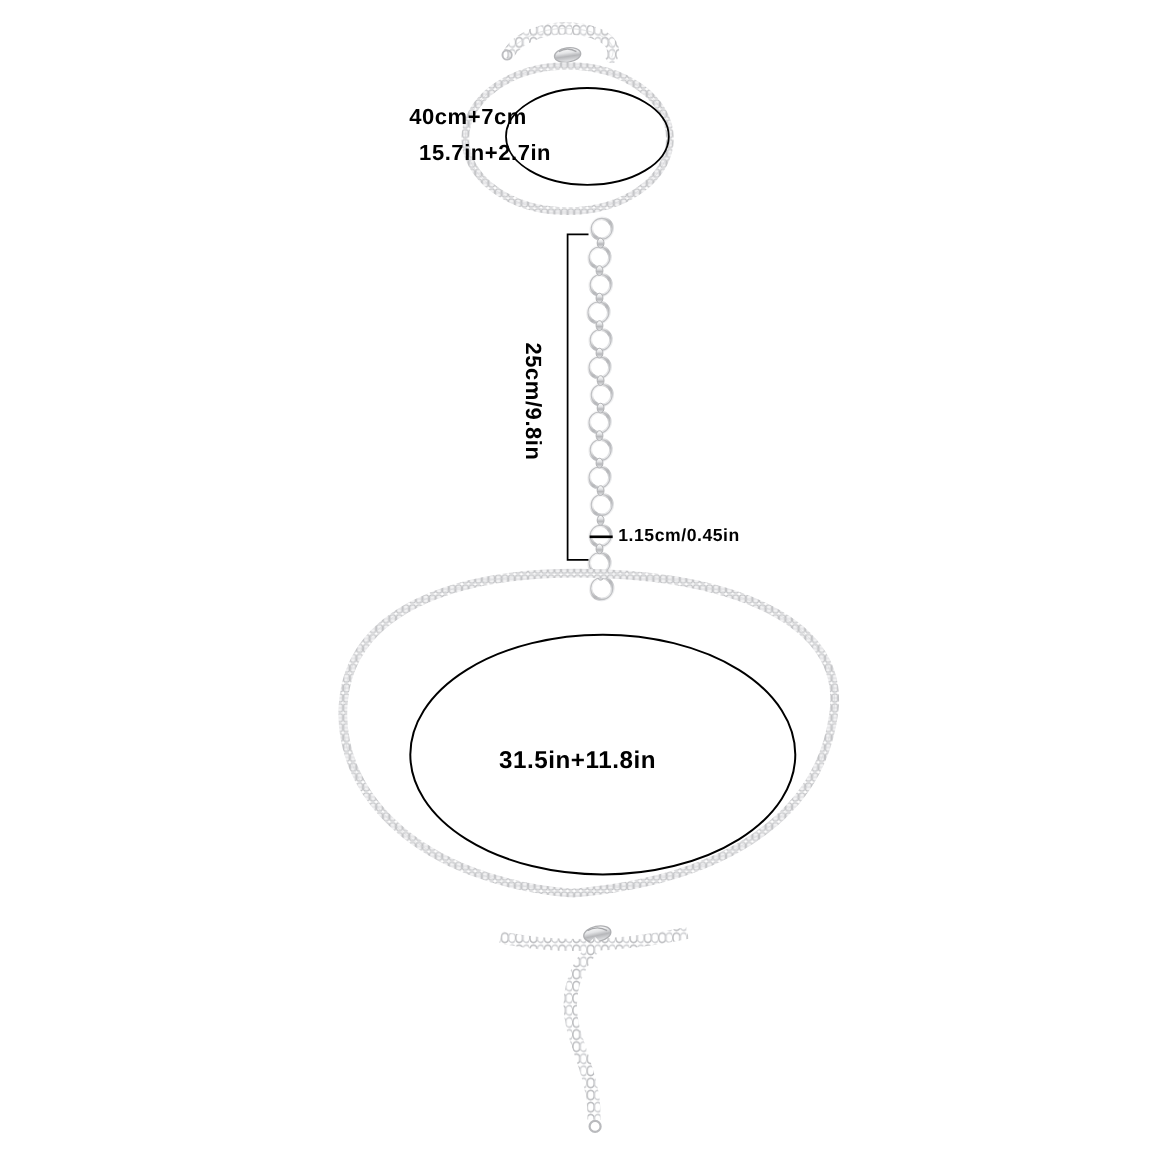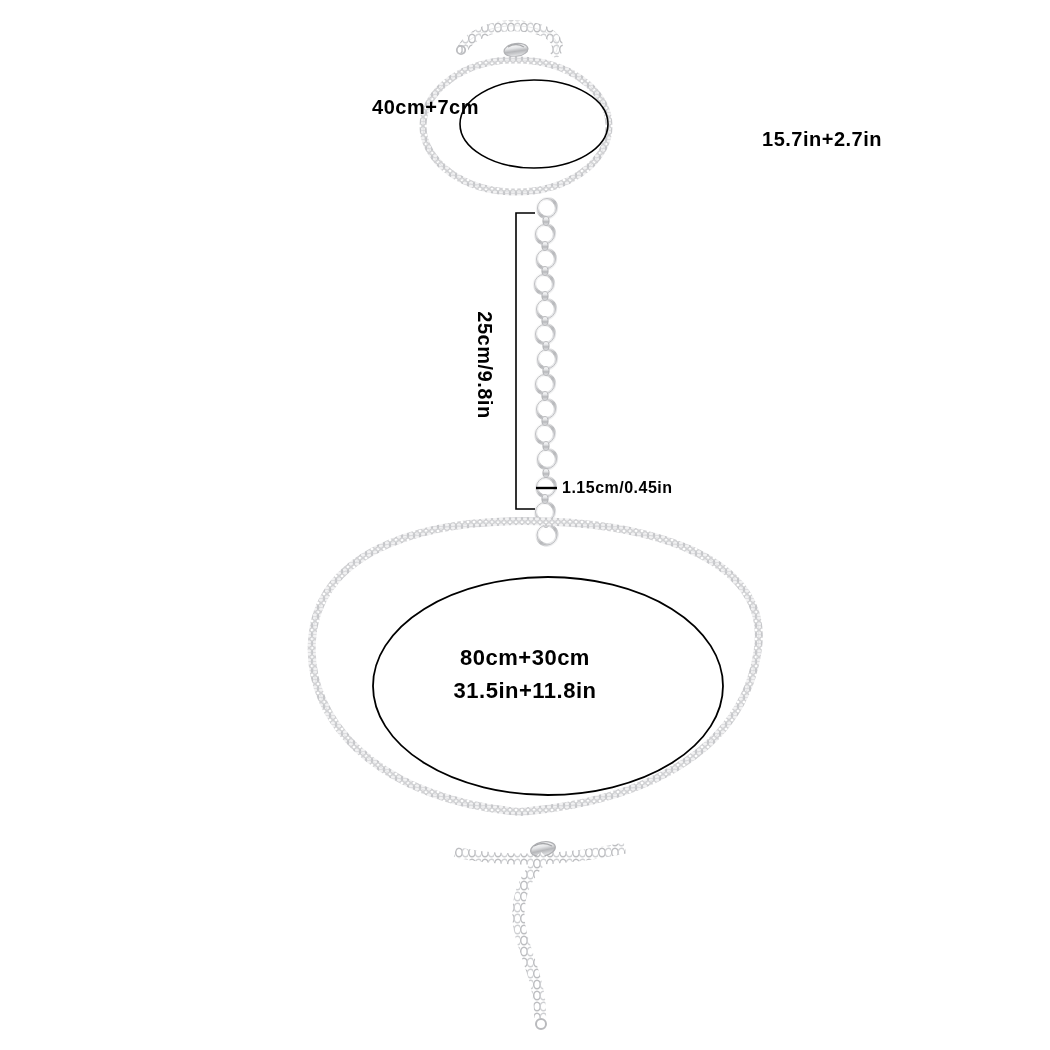--- a/index.html
+++ b/index.html
@@ -32,21 +32,21 @@
     letter-spacing: 0.5px;
     user-select: none;
   }
   #choker-cm-label {
     left: 0; top: 96px; width: 851px;
     text-align: center;
     font-size: 20px;
   }
   #choker-in-label {
     left: 0; top: 128px; width: 882px;
-    text-align: right;
+    text-align: center;
     font-size: 20px;
   }
   #waist-cm-label {
     left: 0; top: 645px; width: 1050px;
     text-align: center;
     font-size: 22px;
   }
   #waist-in-label {
     left: 0; top: 678px; width: 1050px;
     text-align: center;
@@ -211,17 +211,16 @@
   </svg>
 
   <div class="dim-text" id="choker-cm-label">40cm+7cm</div>
 
   <div class="dim-text" id="choker-in-label">15.7in+2.7in</div>
 
   <div class="dim-text" id="ringchain-length-label">25cm/9.8in</div>
 
   <div class="dim-text" id="ring-diameter-label">1.15cm/0.45in</div>
 
-  <div class="dim-text" id="waist-cm-label">80cm+30cm</div>
 
   <div class="dim-text" id="waist-in-label">31.5in+11.8in</div>
 
 </div>
 
 </body></html>

